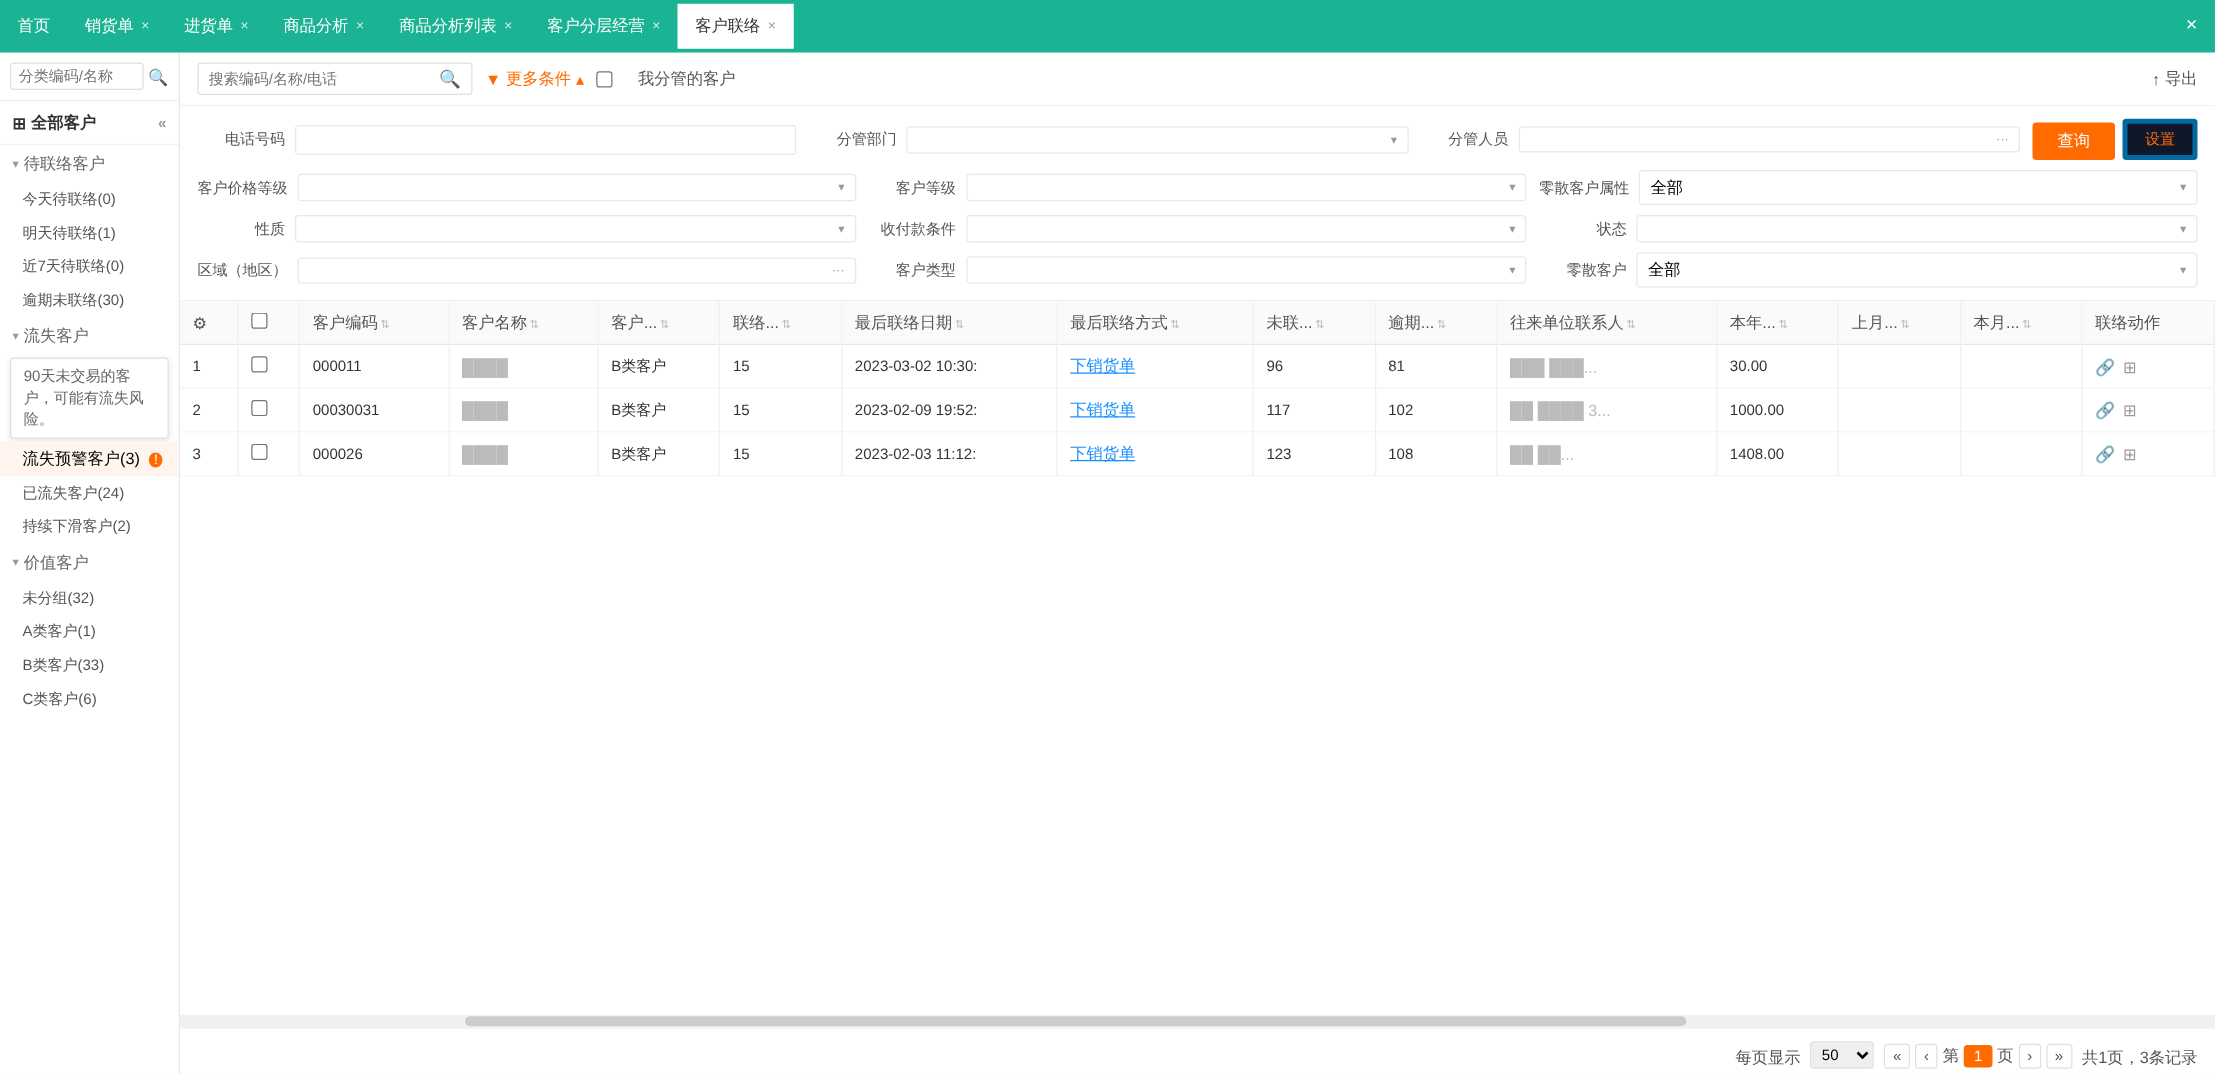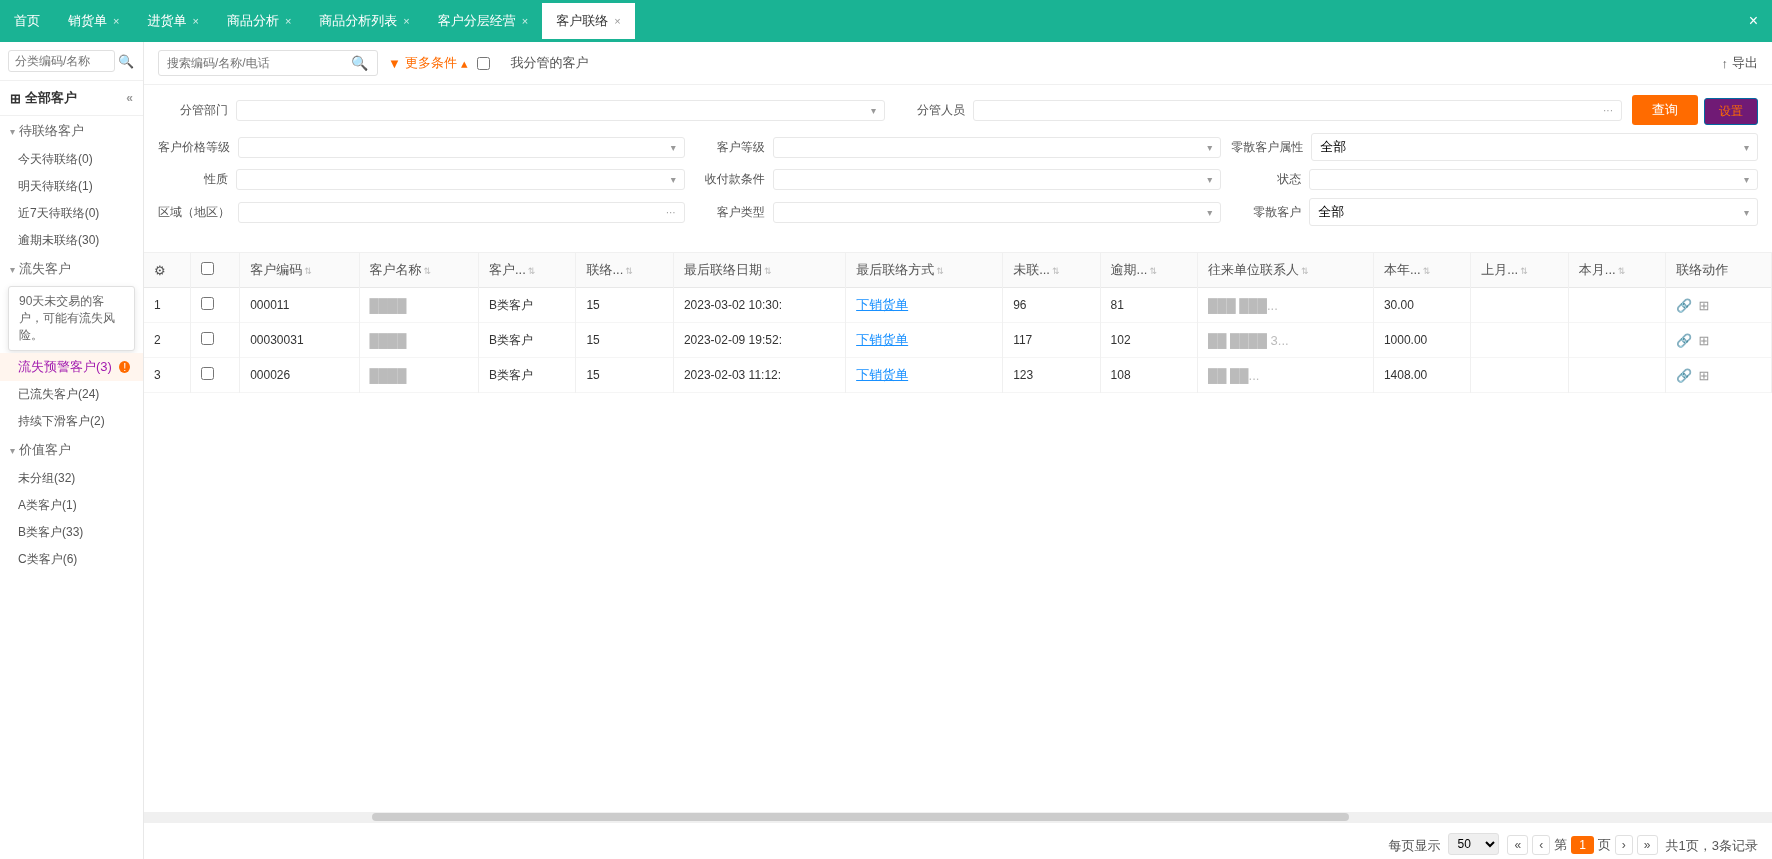--- a/index.html
+++ b/index.html
@@ -191,21 +191,21 @@
       background: #fff;
       border-bottom: 1px solid #f0f0f0;
       padding: 10px 14px;
     }
     .filter-row {
       display: flex;
       align-items: center;
       margin-bottom: 8px;
       gap: 10px;
     }
-    .filter-row:last-child { margin-bottom: 16px; }
+    .filter-row:last-child { margin-bottom: 0; }
     .filter-field {
       display: flex;
       align-items: center;
       flex: 1;
       gap: 8px;
     }
     .filter-label {
       font-size: 12px;
       color: #555;
       white-space: nowrap;
@@ -237,23 +237,23 @@
     .query-btn {
       background: #ff6b00;
       color: white;
       border: none;
       border-radius: 3px;
       padding: 6px 20px;
       cursor: pointer;
       font-size: 13px;
     }
     .settings-btn {
-      background: #701a75;
+      background: #0f172a;
       color: #ff6b00;
-      border: 1px solid #0369a1;
+      border: 4px solid #0369a1;
       border-radius: 3px;
       padding: 4px 14px;
       cursor: pointer;
       font-size: 12px;
     }
     .query-settings-col {
       display: flex;
       flex-direction: row;
       gap: 6px;
       align-items: flex-end;
@@ -391,21 +391,21 @@
       </div>
       <div class="sidebar-item">今天待联络(0)</div>
       <div class="sidebar-item">明天待联络(1)</div>
       <div class="sidebar-item">近7天待联络(0)</div>
       <div class="sidebar-item">逾期未联络(30)</div>
       <div class="sidebar-group-title">
         <span class="arrow">▾</span>
         <span>流失客户</span>
       </div>
       <div class="tooltip-box">90天未交易的客户，可能有流失风险。</div>
-      <div class="sidebar-item active"><span style="color:#a21caf">流失预警客户(3)</span>
+      <div class="sidebar-item active"><span style="color:#000000">流失预警客户(3)</span>
           <span style="background:#ff6b00;color:white;border-radius:50%;padding:0 4px;font-size:11px;margin-left:4px">!</span></div>
       <div class="sidebar-item">已流失客户(24)</div>
       <div class="sidebar-item">持续下滑客户(2)</div>
       <div class="sidebar-group-title">
         <span class="arrow">▾</span>
         <span>价值客户</span>
       </div>
       <div class="sidebar-item">未分组(32)</div>
       <div class="sidebar-item">A类客户(1)</div>
       <div class="sidebar-item">B类客户(33)</div>
@@ -428,20 +428,24 @@
         <span>我分管的客户</span>
       </div>
       <div class="export-btn">
         <span>↑</span>
         <span>导出</span>
       </div>
     </div>
 
     <div class="filter-panel">
       <div class="filter-row">
+        <div class="filter-field">
+          <span class="filter-label">电话号码</span>
+          <input class="filter-input" style="">
+        </div>
         <div class="filter-field">
           <span class="filter-label">分管部门</span>
           <div class="filter-select">
             <span></span>
             <span class="chevron">▾</span>
           </div>
         </div>
         <div class="filter-field">
           <span class="filter-label">分管人员</span>
           <div class="filter-select">

